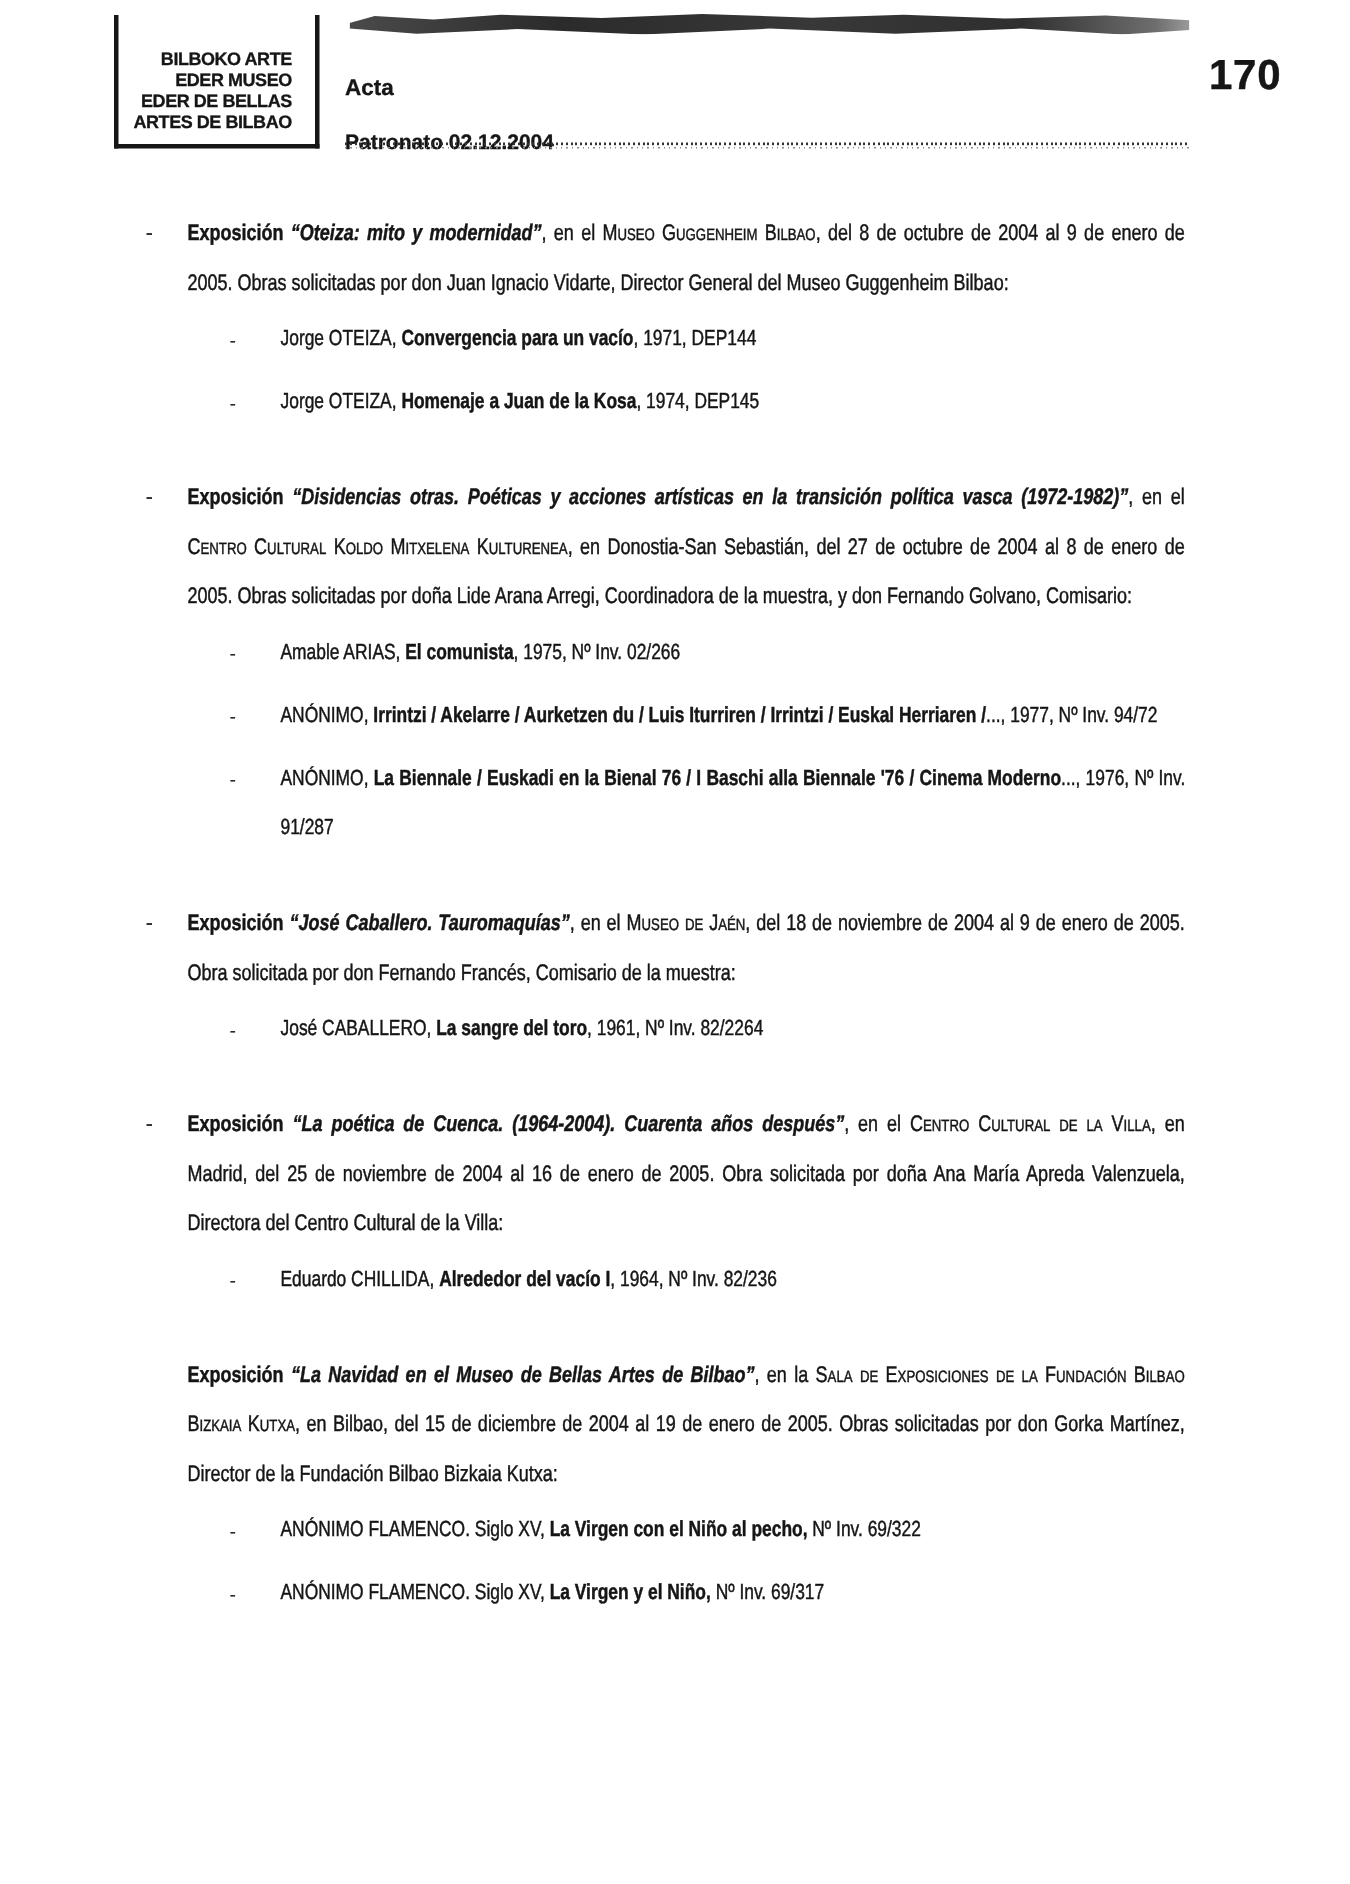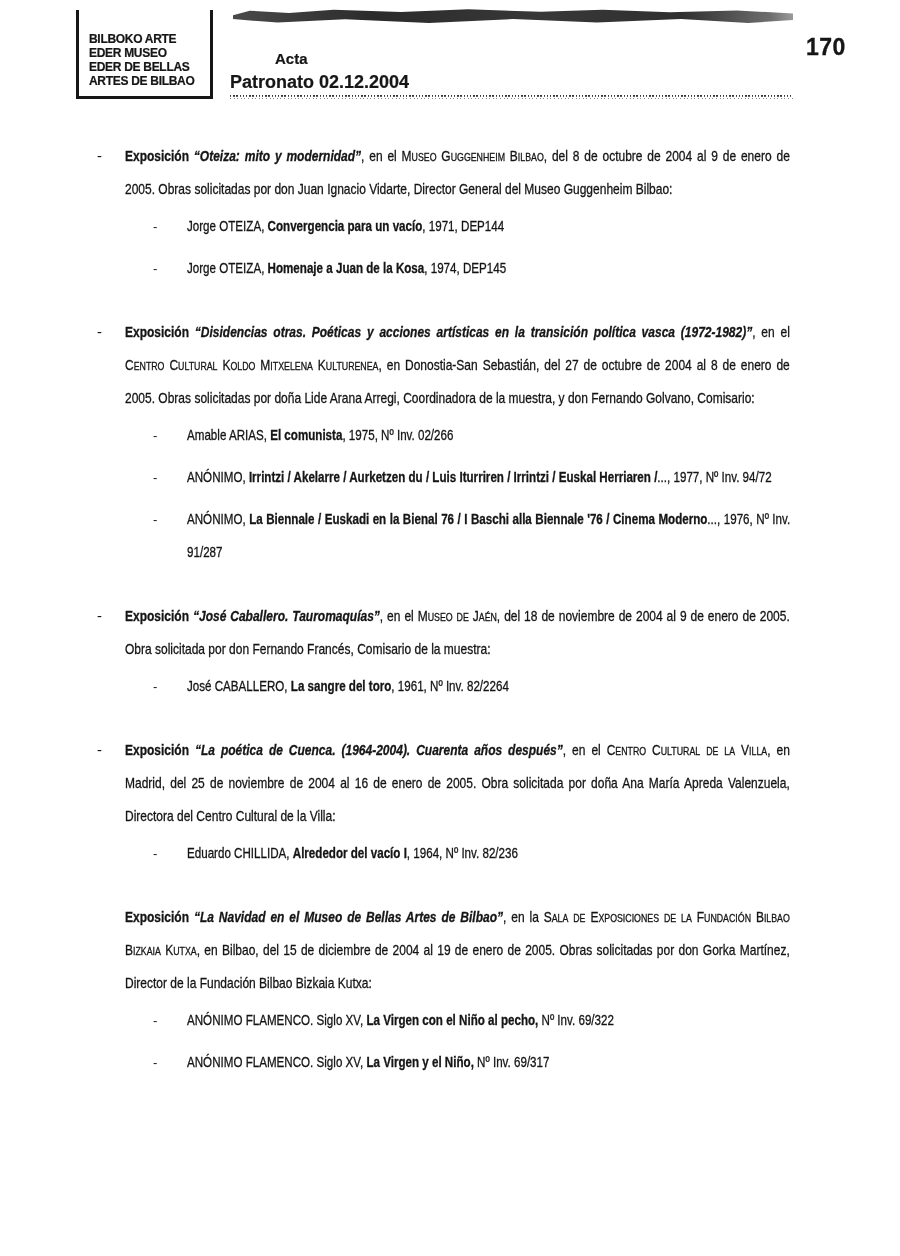--- a/index.html
+++ b/index.html
@@ -13,38 +13,38 @@
     background:linear-gradient(90deg,#4a4a4a,#2b2b2b 25%,#383838 55%,#2f2f2f 80%,#6e6e6e 96%,#9a9a9a);
     clip-path:polygon(0% 45%,3% 12%,10% 28%,18% 6%,30% 22%,42% 2%,55% 20%,66% 6%,78% 24%,90% 10%,100% 32%,100% 78%,92% 100%,80% 72%,65% 97%,50% 72%,35% 100%,20% 74%,8% 97%,0% 72%);
   }
   
   .logo-box{
     position:absolute;left:76px;top:10px;width:131px;height:86px;
     border-left:3px solid #161616;border-right:3px solid #161616;border-bottom:3px solid #161616;
   }
   .logo-text{
     position:absolute;left:10px;top:22px;
-    font-weight:700;font-size:12px;line-height:14px;letter-spacing:-0.3px;
+    font-weight:700;font-size:12px;line-height:14px;letter-spacing:-0.3px;text-align:right;
     -webkit-text-stroke:0.2px #111;
   }
   .header-meta{position:absolute;left:230px;top:50px;}
-  .acta{font-weight:700;font-size:15px;margin-left:45px;-webkit-text-stroke:0.2px #111;}
-  .patronato{font-weight:700;font-size:18px;margin-top:5px;-webkit-text-stroke:0.2px #111;}
+  .acta{font-weight:700;font-size:15px;-webkit-text-stroke:0.2px #111;}
+  .patronato{font-weight:700;font-size:14px;margin-top:19px;-webkit-text-stroke:0.2px #111;}
   .dotted-rule{
     position:absolute;left:230px;top:95px;width:563px;height:5px;
     background-image:
       repeating-linear-gradient(90deg,#323232 0 1.4px,transparent 1.4px 3.2px),
       repeating-linear-gradient(90deg,#8a8a8a 0 1px,transparent 1px 3.6px);
     background-size:100% 1.8px,100% 1.1px;
     background-position:0 0,0 2.6px;
     background-repeat:no-repeat;
   }
   .page-number{
     position:absolute;left:806px;top:34px;
-    font-size:23px;font-weight:700;letter-spacing:0.5px;-webkit-text-stroke:0.3px #111;
+    font-size:28px;font-weight:700;letter-spacing:0.5px;-webkit-text-stroke:0.3px #111;
   }
   
   .content{position:absolute;top:139px;left:0;width:900px;}
   .entry{position:relative;margin-bottom:30px;}
   .entry-dash{
     position:absolute;left:97px;top:0;line-height:33px;font-size:15px;
   }
   .para{
     margin-left:125px;width:831px;
     transform:scaleX(0.8);transform-origin:0 0;

